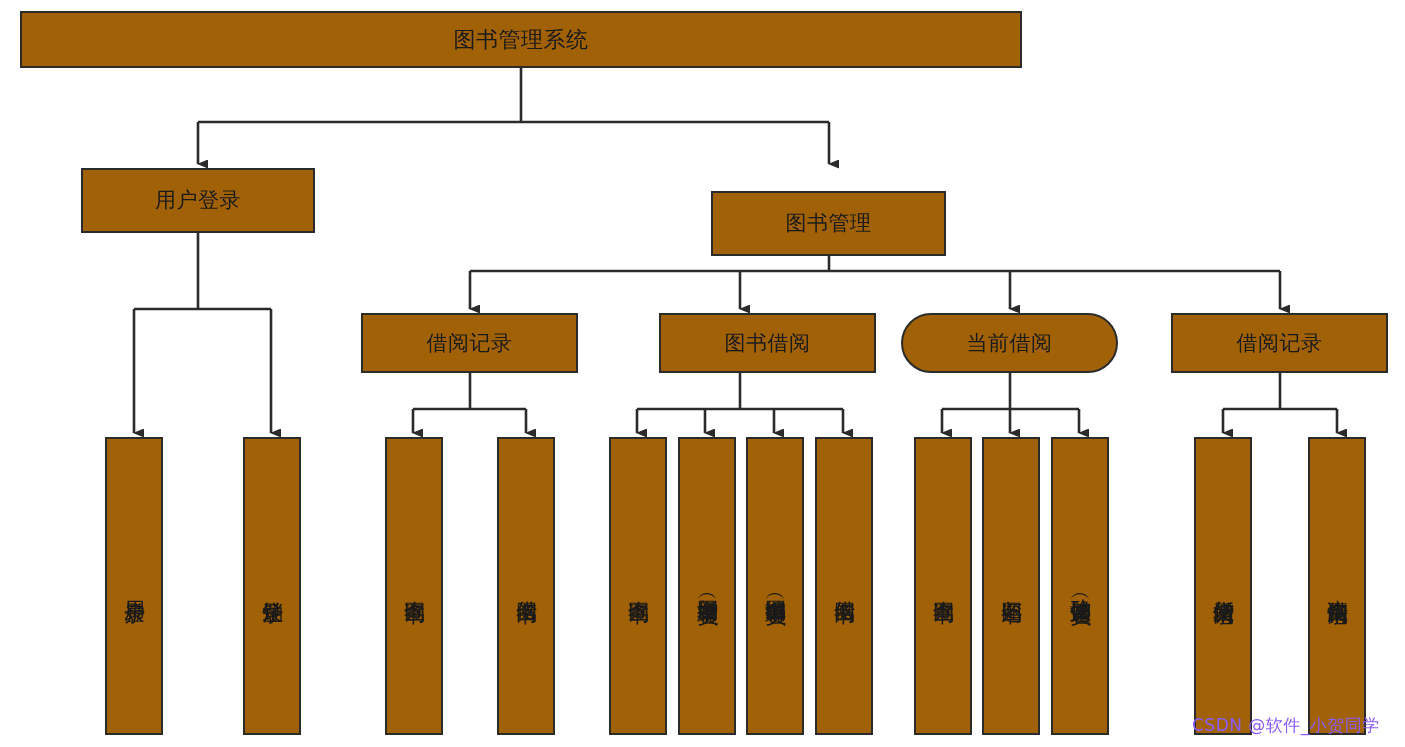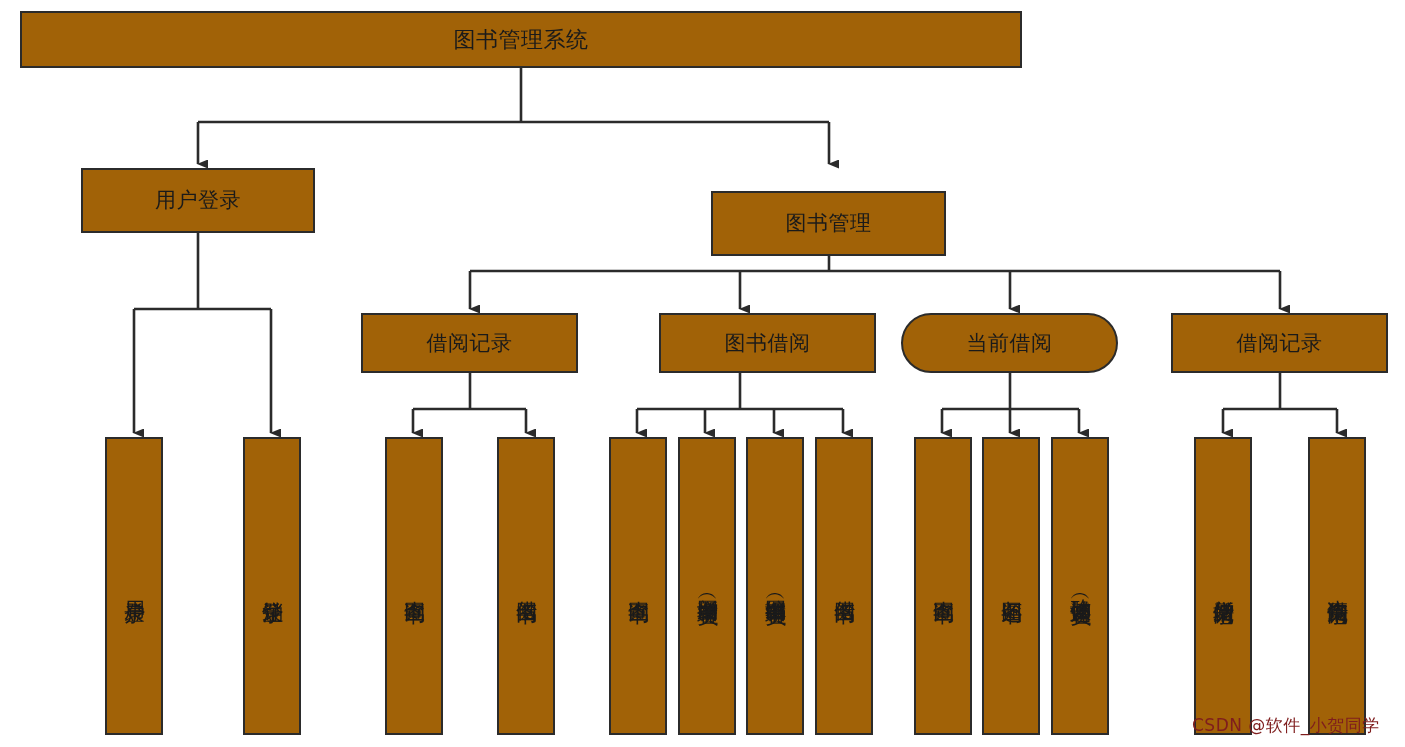--- a/index.html
+++ b/index.html
@@ -57,21 +57,21 @@
     writing-mode: vertical-rl;
     text-orientation: upright;
     font-size: 21px;
     line-height: 1.12;
     letter-spacing: 1px;
     white-space: nowrap;
   }
   .watermark {
     position: absolute;
     font-size: 17px;
-    color: #7f1d1d;
+    color: #8b5cf6;
     white-space: nowrap;
     letter-spacing: 0.5px;
   }
 </style>
 </head>
 <body>
 
 <div id="canvas">
 
   <svg id="wires" viewBox="0 0 1405 747">

